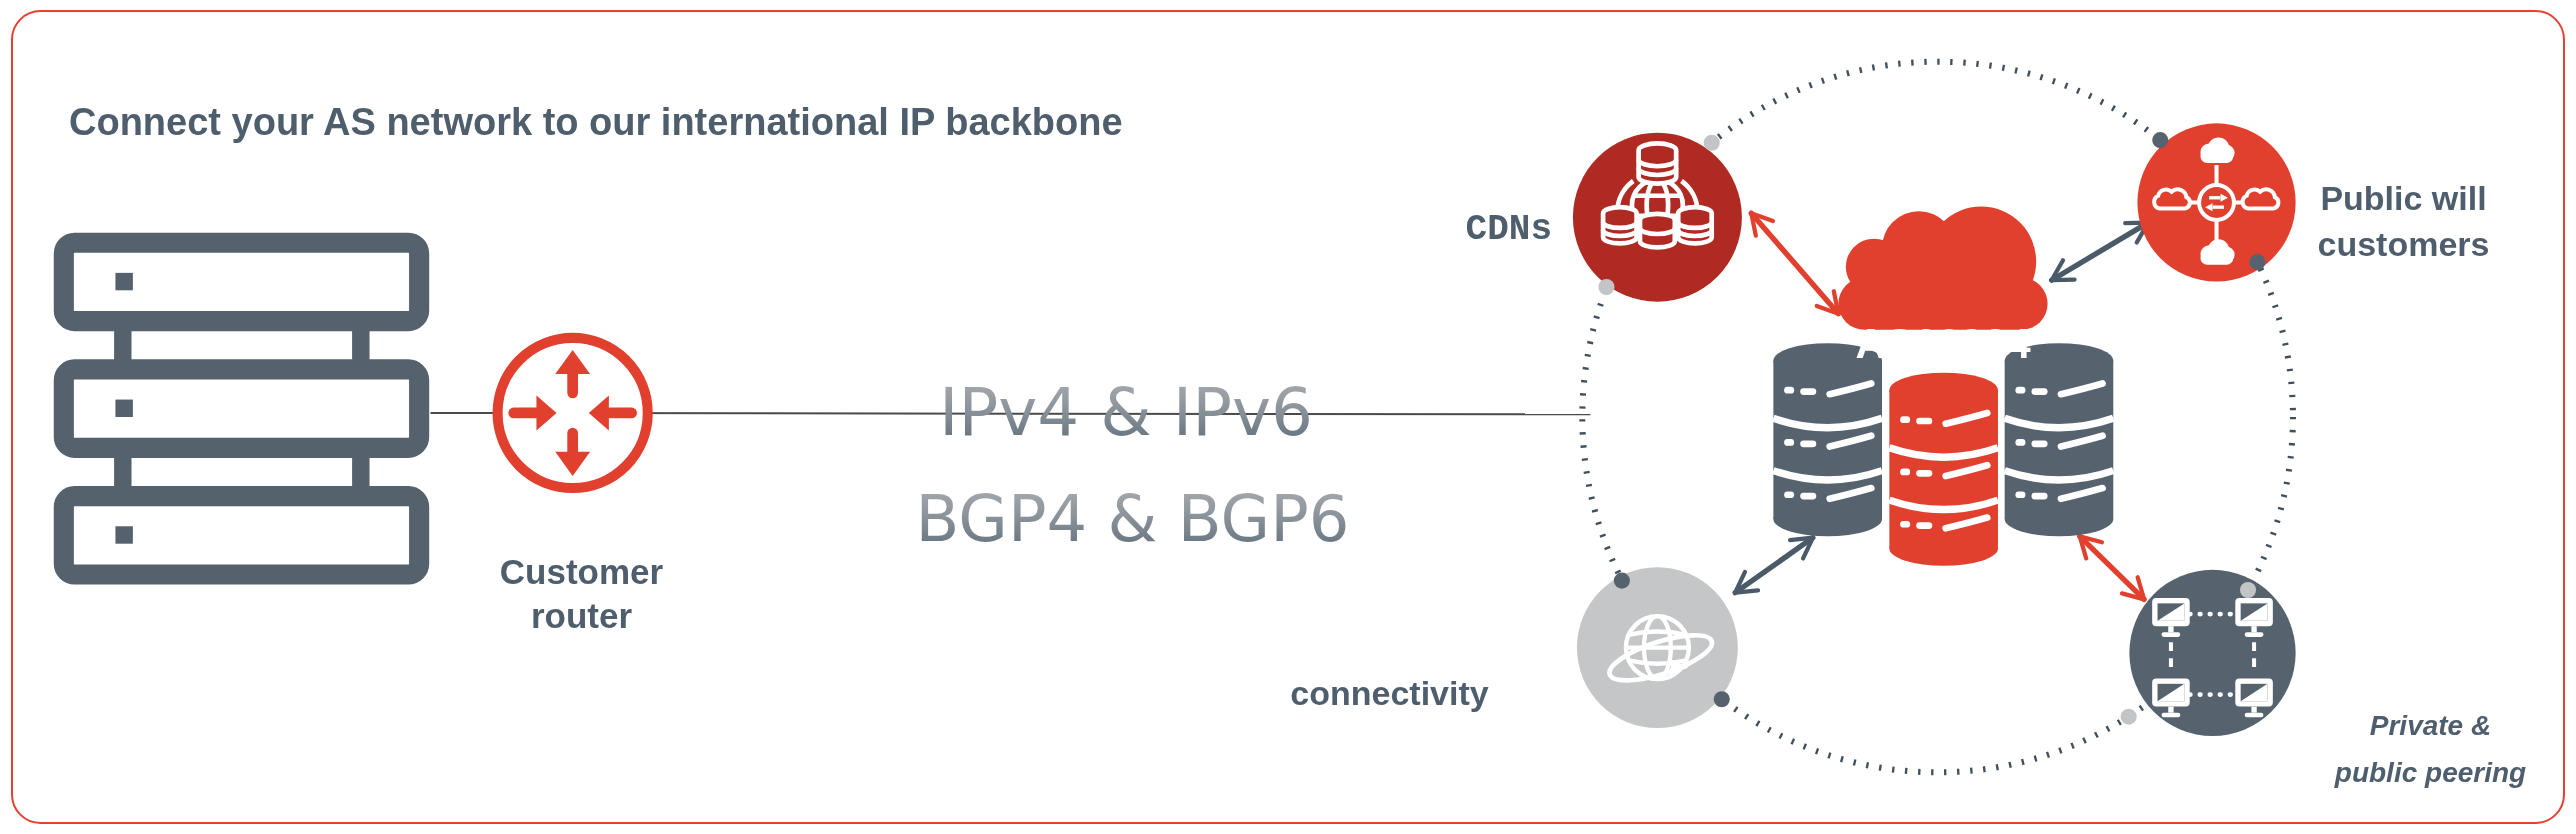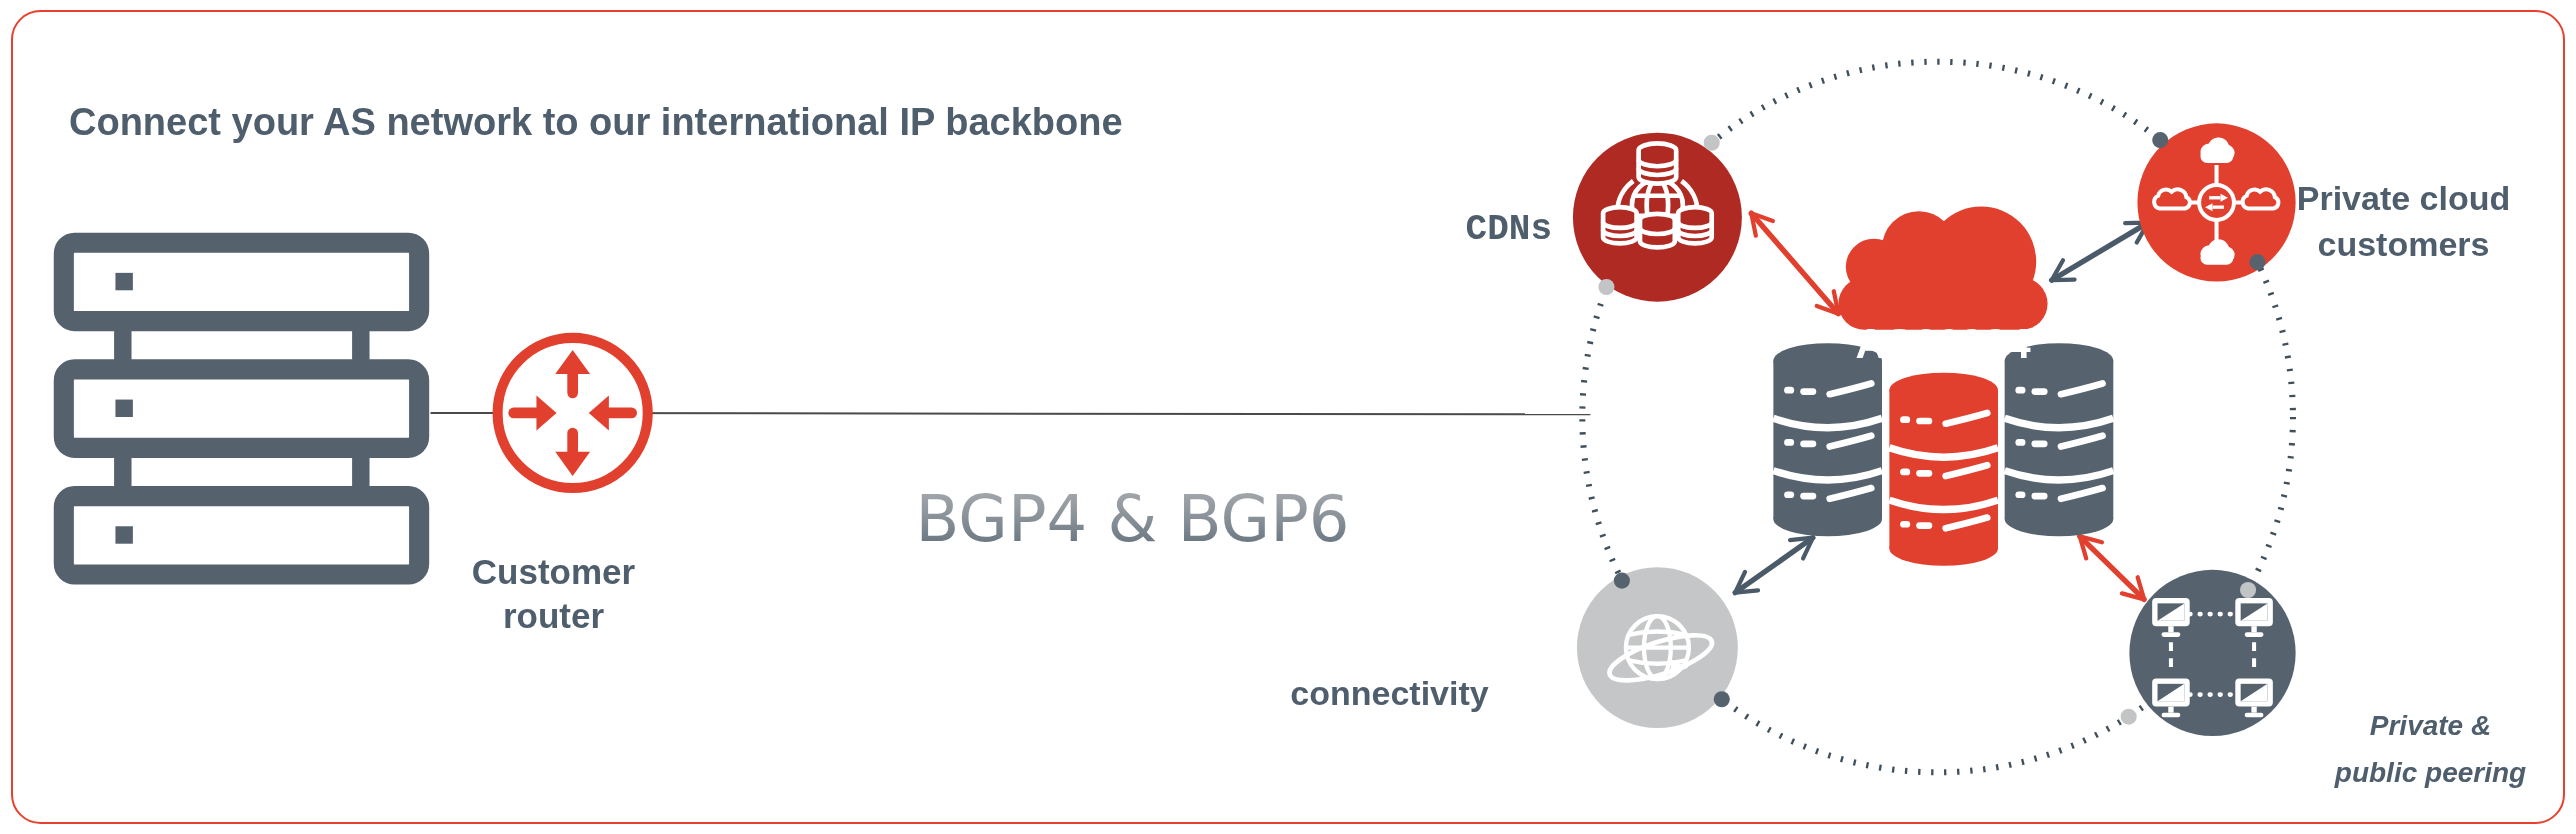--- a/index.html
+++ b/index.html
@@ -9,21 +9,21 @@
     border:2.7px solid #e8402e;border-radius:29.5px;pointer-events:none;}
   svg.art{position:absolute;left:0;top:0;width:2576px;height:834px;}
   .label{position:absolute;color:#4f5e6d;font-weight:bold;margin-top:48px;}
   .label span{display:block;}
   .headline{left:69px;top:47px;width:1274px;font-size:38px;line-height:54px;letter-spacing:0px;}
   .proto{font-family:"DejaVu Sans",sans-serif;font-weight:400;text-align:center;
     background:linear-gradient(180deg,#a7abaf 0%,#8b939a 45%,#5f6e7a 100%);
     -webkit-background-clip:text;background-clip:text;color:transparent;}
   .proto1{left:925px;top:331px;width:402px;font-size:66px;line-height:67px;}
   .proto2{left:898px;top:438px;width:469px;font-size:64px;line-height:67px;}
-  .router-label{left:453px;top:502px;width:201px;font-size:35px;line-height:44px;text-align:center;}
+  .router-label{left:481px;top:502px;width:201px;font-size:35px;line-height:44px;text-align:center;}
   .as-label{left:1809px;top:272px;width:268px;font-size:42px;line-height:47px;text-align:center;color:#ffffff;}
   .cdns-label{left:1351px;top:160px;width:201px;font-size:36px;line-height:44px;text-align:right;font-family:Liberation Mono, monospace;}
   .pubcloud-label{left:2293px;top:127px;width:221px;font-size:34px;line-height:46px;text-align:center;}
   .globe-label{left:1207px;top:622px;width:365px;font-size:34px;line-height:47px;text-align:center;}
   .peer-label{left:2300px;top:654px;width:261px;font-size:28px;line-height:47px;text-align:center;font-style:italic;}
 </style>
 </head>
 <body>
 
 <div class="canvas">
@@ -212,30 +212,31 @@
         <rect x="172" y="596" width="26" height="26"></rect>
         <rect x="172" y="785" width="26" height="26"></rect>
       </g>
     </g>
   </svg>
 
   <div class="label headline">
     <span>Connect your AS network to our international IP backbone</span>
   </div>
 
+  <div class="label proto proto1">IPv4 &amp; IPv6</div>
   <div class="label proto proto2">BGP4 &amp; BGP6</div>
 
   <div class="label router-label">Customer router</div>
 
   <div class="label as-label">AS60924</div>
 
   <div class="label cdns-label">CDNs</div>
 
   <div class="label pubcloud-label">
-    <span>Private cloud</span>
+    <span>Public will</span>
     <span>customers</span>
   </div>
 
   <div class="label globe-label">
     <span>connectivity</span>
   </div>
 
   <div class="label peer-label">
     <span>Private &amp;</span>
     <span>public peering</span>

